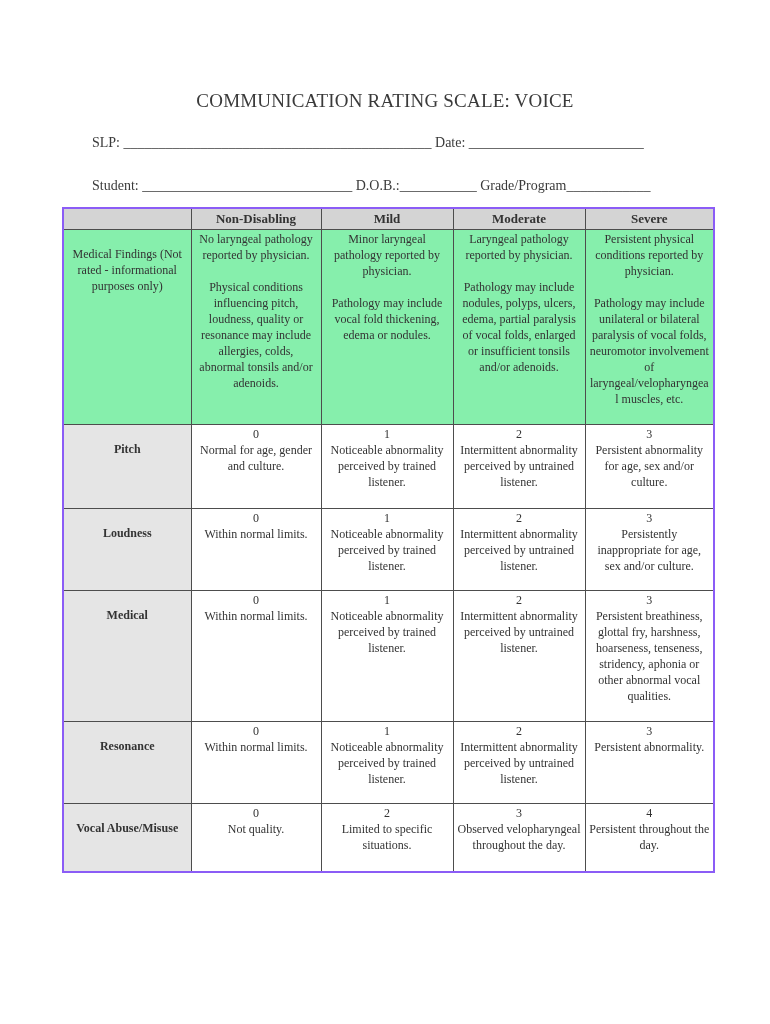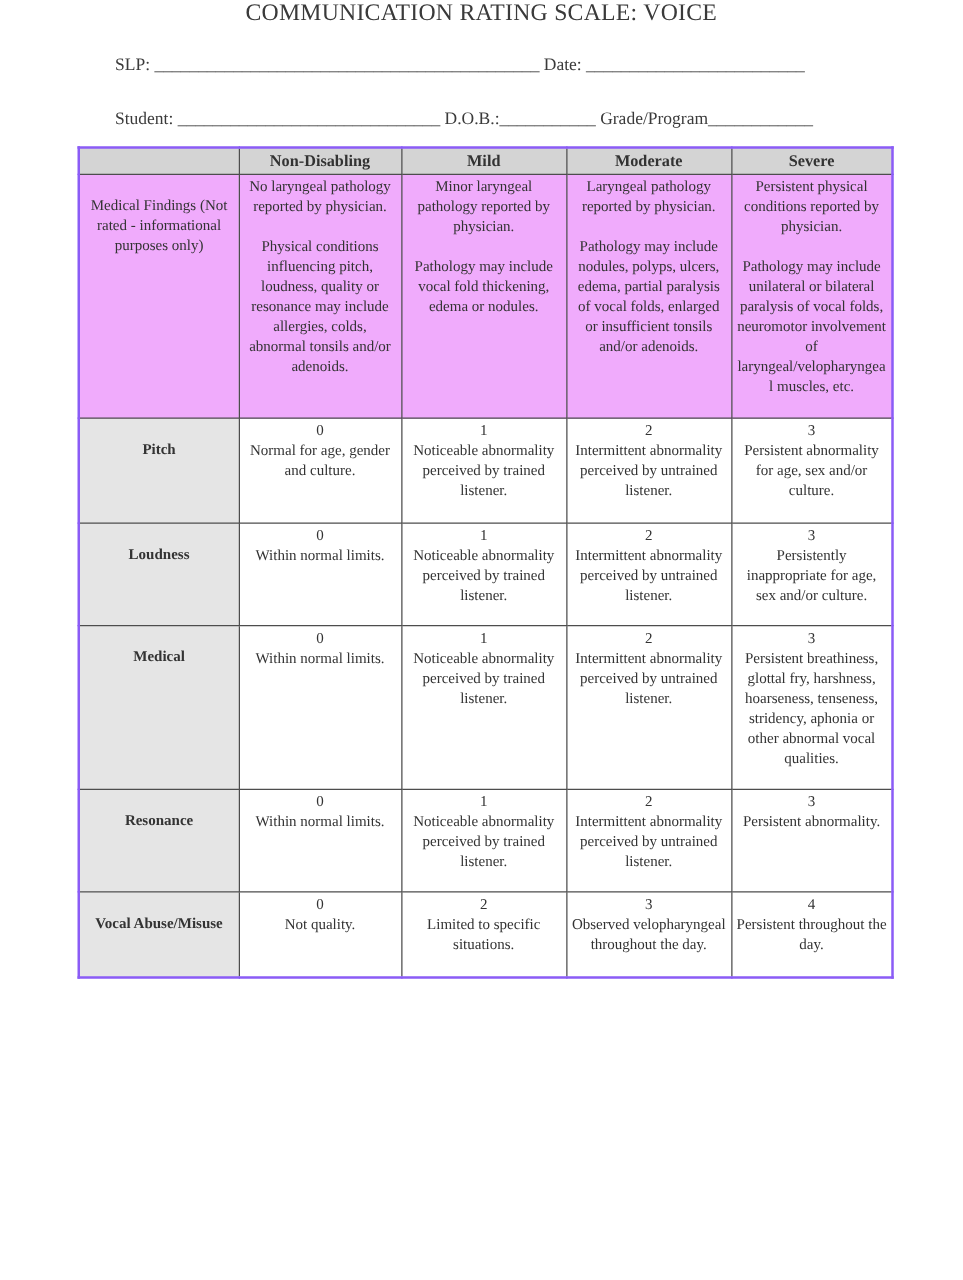--- a/index.html
+++ b/index.html
@@ -1,21 +1,21 @@
 <!DOCTYPE html>
 <html><head>
 <meta charset="utf-8">
 <style>
   html,body{margin:0;padding:0;}
   body{
     width:770px;height:1024px;background:#ffffff;
     font-family:"Liberation Serif","DejaVu Serif",serif;
     color:#2b2b2b;
   }
-  .page{width:770px;height:1024px;box-sizing:border-box;overflow:hidden;}
+  .page{width:770px;height:1024px;box-sizing:border-box;padding-top:90px;overflow:hidden;}
   .title{
     text-align:center;font-size:19px;font-weight:normal;margin:0;
     letter-spacing:.2px;color:#3a3a3a;
   }
   .form-line{
     margin-left:92px;margin-right:60px;font-size:14px;color:#3a3a3a;
     white-space:nowrap;
   }
   .form-line.first{margin-top:27px;}
   .form-line.second{margin-top:23px;}
@@ -34,21 +34,21 @@
     padding:1px 2px;height:18px;text-align:center;
   }
   td{
     vertical-align:top;text-align:center;padding:1px 3px 2px 3px;
     overflow-wrap:break-word;
   }
   td.lab{
     background:#e5e5e5;font-weight:bold;padding-top:16px;
   }
   td.lab.plain{font-weight:normal;}
-  tr.medical td{background:#f0abfc;}
+  tr.medical td{background:#86efac;}
   .multi{white-space:pre-line;}
   tr.r-medical{height:195px;}
   tr.r-pitch{height:84px;}
   tr.r-loudness{height:82px;}
   tr.r-quality{height:131px;}
   tr.r-resonance{height:82px;}
   tr.r-vocal{height:68px;}
 </style>
 </head>
 <body>

